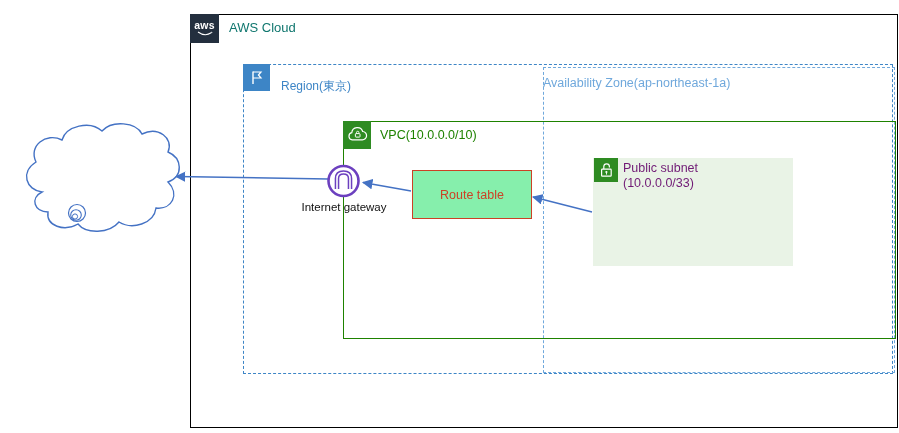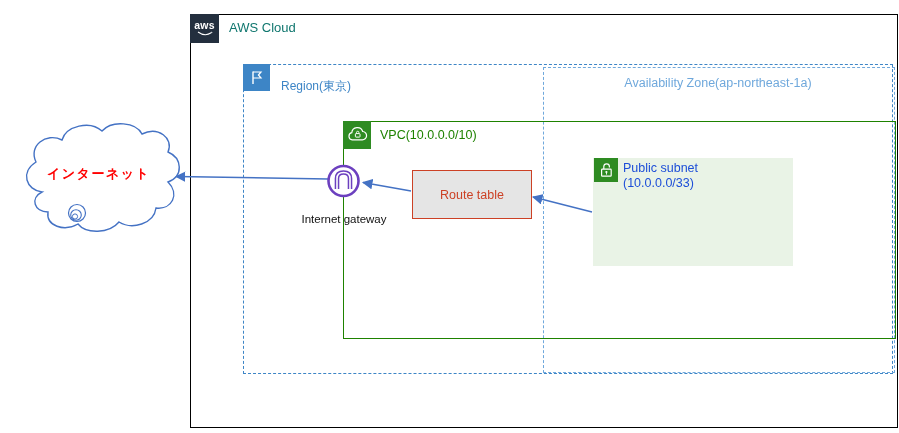--- a/index.html
+++ b/index.html
@@ -8,42 +8,42 @@
     font-family:"Liberation Sans", sans-serif;overflow:hidden;
   }
   .abs{position:absolute;}
   
   .aws-cloud-box{left:190px;top:14px;width:706px;height:412px;border:1px solid #000;}
   .region-box{left:243px;top:64px;width:648px;height:308px;border:1px dashed #3D85C6;}
   .az-box{left:543px;top:67px;width:350px;height:304px;border:1px dashed #6FA8DC;}
   .vpc-box{left:343px;top:121px;width:551px;height:216px;border:1.5px solid #1E8200;}
   .subnet-box{left:593px;top:158px;width:200px;height:108px;background:#E9F3E6;}
   .route-table-box{
-    left:412px;top:170px;width:118px;height:47px;background:#e5e5e5;
+    left:412px;top:170px;width:118px;height:47px;background:#86efac;
     border:1.5px solid #CC4125;display:flex;align-items:center;justify-content:center;
     color:#CC4125;font-size:12.5px;
   }
   
   .aws-logo{left:190px;top:14px;width:29px;height:29px;background:#232F3E;color:#fff;
     display:flex;flex-direction:column;align-items:center;justify-content:center;line-height:1;}
   .aws-logo .t{font-size:10.5px;font-weight:bold;letter-spacing:.3px;}
   .region-icon{left:243px;top:64px;width:27px;height:27px;background:#3D85C6;
     display:flex;align-items:center;justify-content:center;}
   .vpc-icon{left:343px;top:121px;width:28px;height:28px;background:#2E8B22;
     display:flex;align-items:center;justify-content:center;}
   .subnet-icon{left:594px;top:158px;width:24px;height:24px;background:#2E8B22;
     display:flex;align-items:center;justify-content:center;}
   
   .lbl{position:absolute;white-space:nowrap;}
   .aws-cloud-label{left:229px;top:20px;color:#0f766e;font-size:13px;}
   .region-label{left:281px;top:78px;color:#3D85C6;font-size:12px;}
-  .az-label{left:543px;top:76px;width:350px;text-align:center;color:#6FA8DC;font-size:12.5px;}
+  .az-label{left:543px;top:76px;width:350px;text-align:left;color:#6FA8DC;font-size:12.5px;}
   .vpc-label{left:380px;top:128px;color:#1E8200;font-size:12.5px;}
-  .subnet-label{left:623px;top:161px;color:#1d4ed8;font-size:12.5px;line-height:15px;}
-  .igw-label{left:293px;top:201px;width:102px;text-align:center;color:#111;font-size:11.5px;margin-top:12px;}
+  .subnet-label{left:623px;top:161px;color:#701a75;font-size:12.5px;line-height:15px;}
+  .igw-label{left:293px;top:201px;width:102px;text-align:center;color:#111;font-size:11.5px;}
   .internet-label{left:47px;top:165px;color:#FF0000;font-weight:bold;font-size:13px;letter-spacing:1.5px;}
   .overlay{position:absolute;left:0;top:0;width:899px;height:433px;}
 </style>
 </head>
 <body>
 
 <div class="canvas">
 
   <div class="abs aws-cloud-box"></div>
   <div class="abs region-box"></div>
@@ -126,15 +126,14 @@
 
   <div class="lbl aws-cloud-label">AWS Cloud</div>
   <div class="lbl region-label">Region(東京)</div>
   <div class="lbl az-label">Availability Zone(ap-northeast-1a)</div>
   <div class="lbl vpc-label">VPC(10.0.0.0/10)</div>
   <div class="lbl subnet-label">
     <div>Public subnet</div>
     <div>(10.0.0.0/33)</div>
   </div>
   <div class="lbl igw-label">Internet gateway</div>
-  <div class="lbl internet-label">インターネット</div>
 
 </div>
 
 </body></html>

